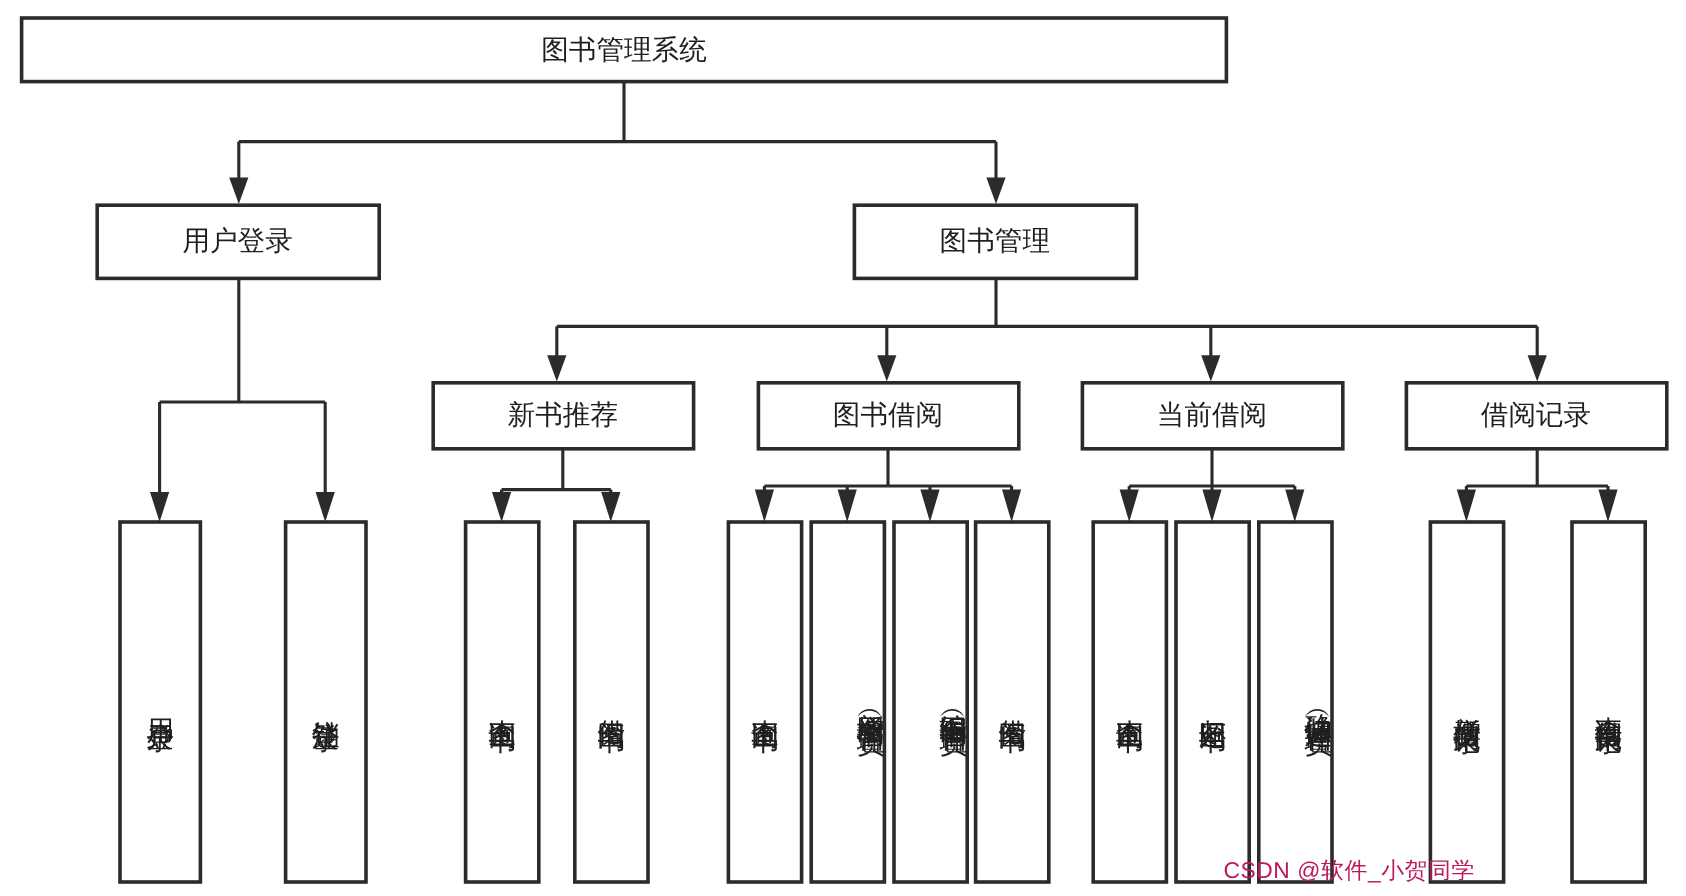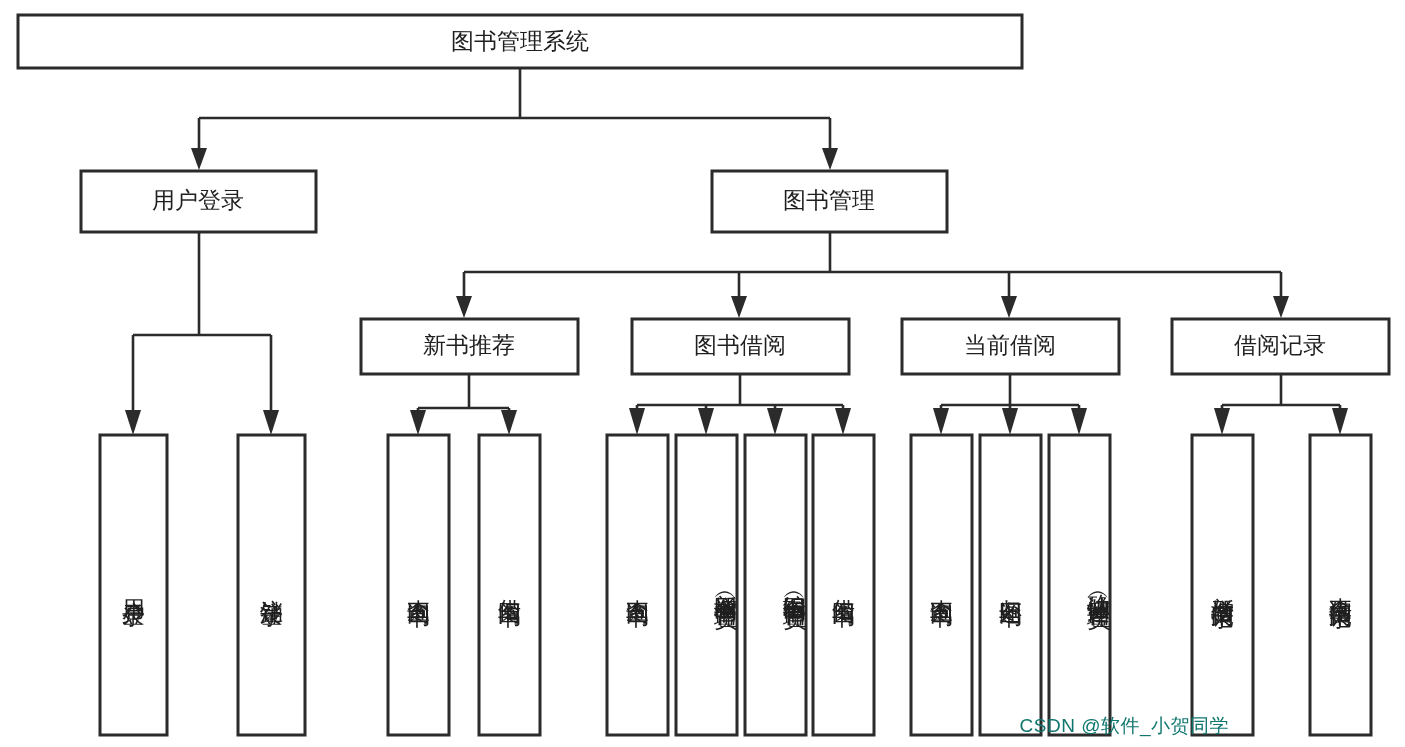--- a/index.html
+++ b/index.html
@@ -64,21 +64,21 @@
     text-align: center;
     pointer-events: none;
     user-select: none;
   }
   .watermark {
     position: absolute;
     right: 10px;
     bottom: 8px;
     font-family: "Liberation Sans", "DejaVu Sans", sans-serif;
     font-size: 19px;
-    color: #0f766e;
+    color: #be185d;
     letter-spacing: 0.5px;
     white-space: nowrap;
   }
 </style>
 </head>
 <body>
 
 <div id="diagram-root">
 
   <svg class="flow" viewBox="0 0 1405 747" xmlns="http://www.w3.org/2000/svg">

